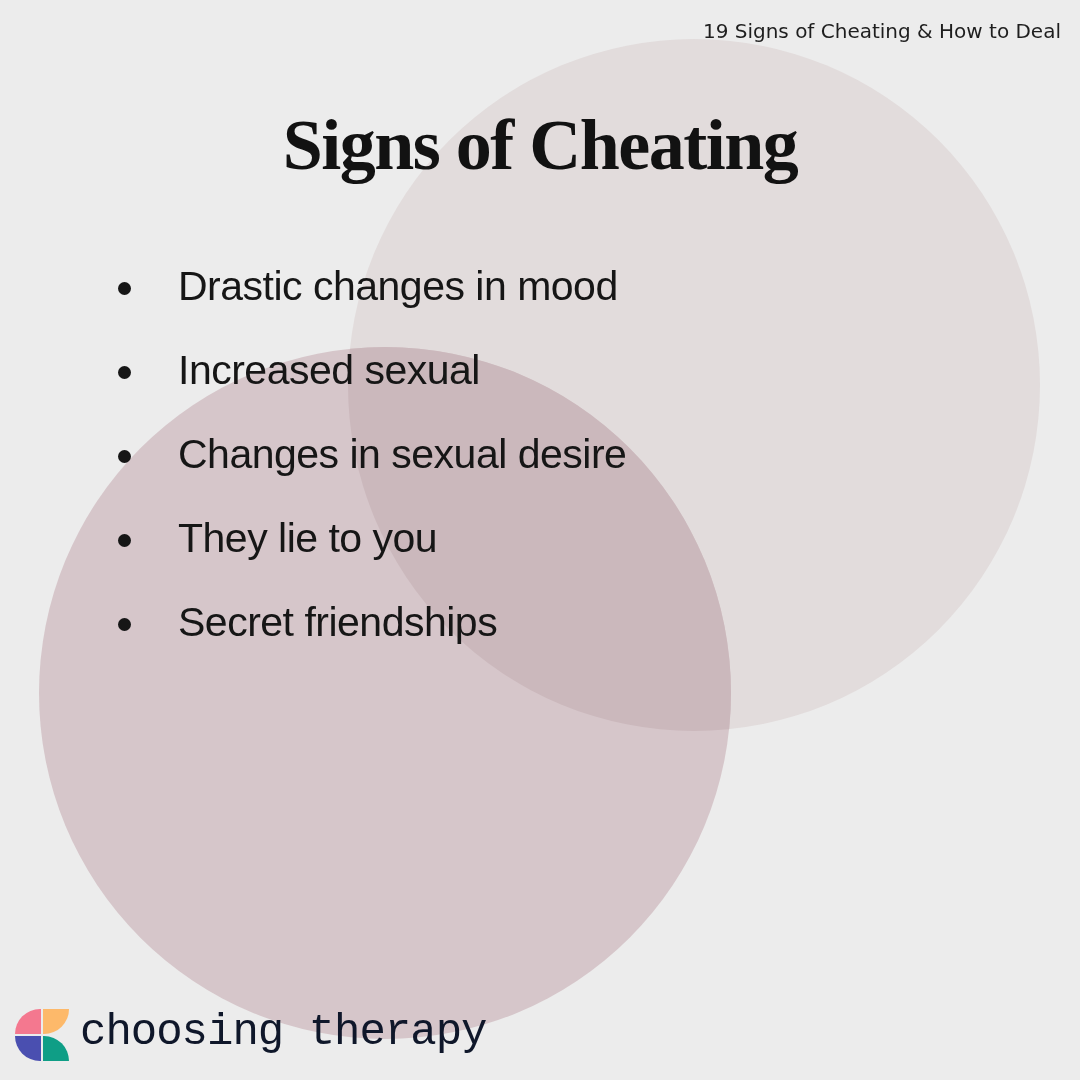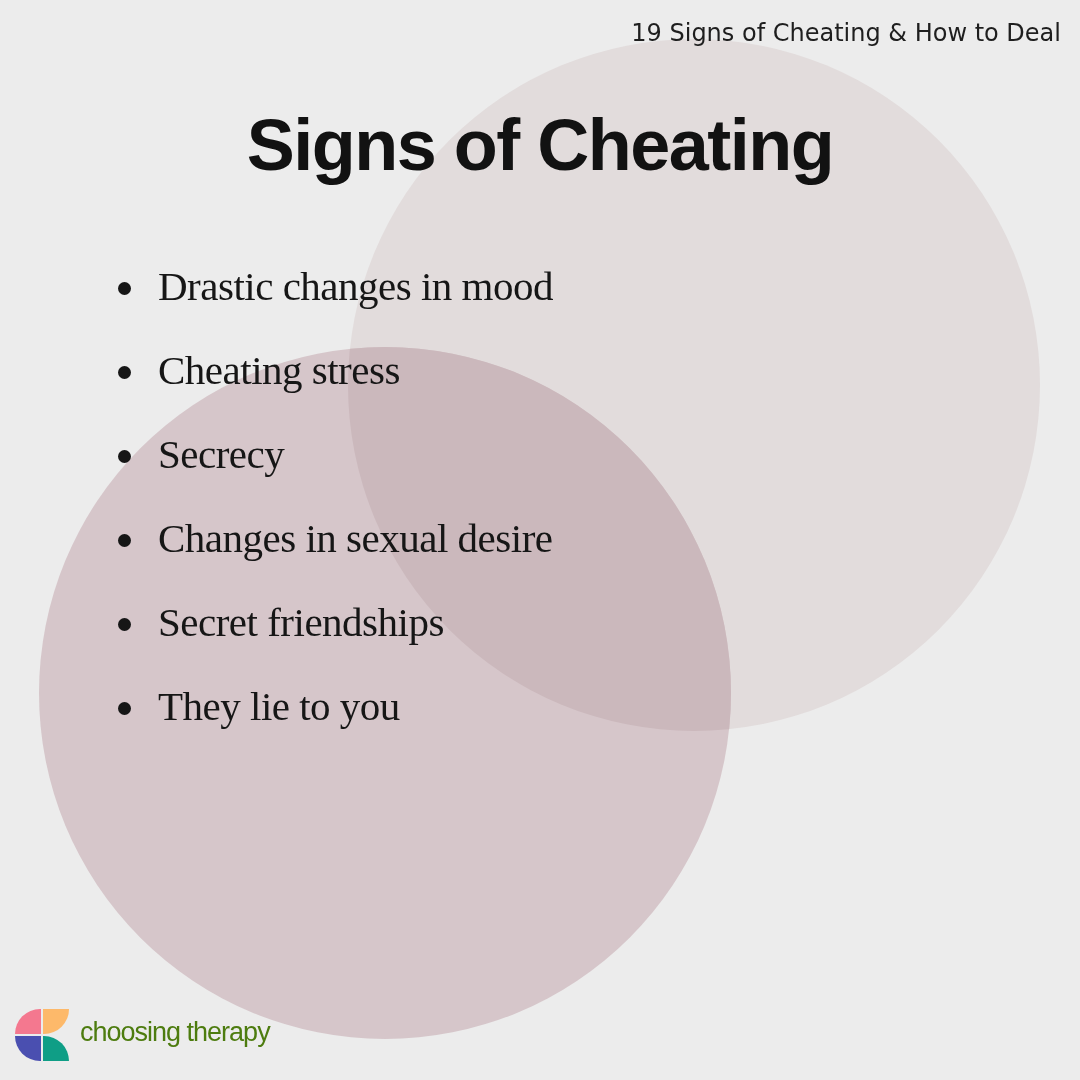--- a/index.html
+++ b/index.html
@@ -11,61 +11,62 @@
       color: #161616;
     }
     .circle { position: absolute; border-radius: 50%; }
     .circle-a { left: 348px; top: 39px; width: 692px; height: 692px; background: #e2dcdc; }
     .circle-b { left: 39px; top: 347px; width: 692px; height: 692px; background: #d6c6ca; }
     .overlap {
       position: absolute; left: 0; top: 0; width: 1080px; height: 1080px;
     }
     .top-caption {
       position: absolute; right: 19px; top: 19px;
-      font-size: 24px; color: #1e1e1e;
+      font-size: 20px; color: #1e1e1e;
       font-family: "DejaVu Sans", sans-serif;
       letter-spacing: 0px;
     }
     .title {
       position: absolute; left: 0; width: 1080px; top: 104px;
       text-align: center;
-      font-family: Liberation Sans, sans-serif;
+      font-family: Liberation Serif, serif;
       font-weight: bold; font-size: 72px; color: #121212;
       letter-spacing: -1.5px;
     }
     .list {
       position: absolute; left: 118px; top: 244px;
       margin: 0; padding: 0; list-style: none;
     }
     .list-item {
       display: flex; align-items: center;
       height: 84px;
-      font-family: Liberation Serif, serif;
+      font-family: Liberation Sans, sans-serif;
       font-size: 41px; color: #161616;
       letter-spacing: -0.5px;
       white-space: nowrap;
+      gap: 20px;
     }
     .bullet {
       width: 13px; height: 13px; border-radius: 50%;
       background: #161616; margin-right: 27px; margin-top: 4px; flex: none;
     }
     .logo {
       position: absolute; left: 15px; top: 1009px;
       display: flex; align-items: center;
     }
     .logo-mark { position: relative; width: 54px; height: 52px; }
     .q { position: absolute; width: 26px; height: 25px; }
     .q-pink { left: 0; top: 0; background: #f4788f; border-top-left-radius: 26px; }
     .q-orange { left: 28px; top: 0; background: #fdb96a; border-bottom-right-radius: 26px; }
     .q-blue { left: 0; top: 27px; background: #4a4fb0; border-bottom-left-radius: 26px; }
     .q-teal { left: 28px; top: 27px; background: #0f9e86; border-top-right-radius: 26px; }
     .logo-text {
       margin-left: 11px;
-      font-family: Liberation Sans, sans-serif;
-      font-size: 27px; color: #4d7c0f; letter-spacing: -1px;
+      font-family: Liberation Mono, monospace;
+      font-size: 44px; color: #0f172a; letter-spacing: -1px;
       margin-top: -6px;
     }
   </style>
 </head>
 <body>
 
 <div class="circle circle-a"></div>
 <div class="circle circle-b"></div>
 <svg class="overlap" viewBox="0 0 1080 1080">
   <defs>
@@ -80,37 +81,33 @@
 
 <div class="title">Signs of Cheating</div>
 
 <ul class="list">
   <li class="list-item">
       <span class="bullet"></span>
       <span>Drastic changes in mood</span>
     </li>
   <li class="list-item">
       <span class="bullet"></span>
-      <span>Cheating stress</span>
-    </li>
-  <li class="list-item">
-      <span class="bullet"></span>
-      <span>Secrecy</span>
+      <span>Increased sexual</span>
     </li>
   <li class="list-item">
       <span class="bullet"></span>
       <span>Changes in sexual desire</span>
     </li>
   <li class="list-item">
       <span class="bullet"></span>
-      <span>Secret friendships</span>
+      <span>They lie to you</span>
     </li>
   <li class="list-item">
       <span class="bullet"></span>
-      <span>They lie to you</span>
+      <span>Secret friendships</span>
     </li>
 </ul>
 
 <div class="logo">
   <div class="logo-mark">
     <div class="q q-pink"></div>
     <div class="q q-orange"></div>
     <div class="q q-blue"></div>
     <div class="q q-teal"></div>
   </div>

